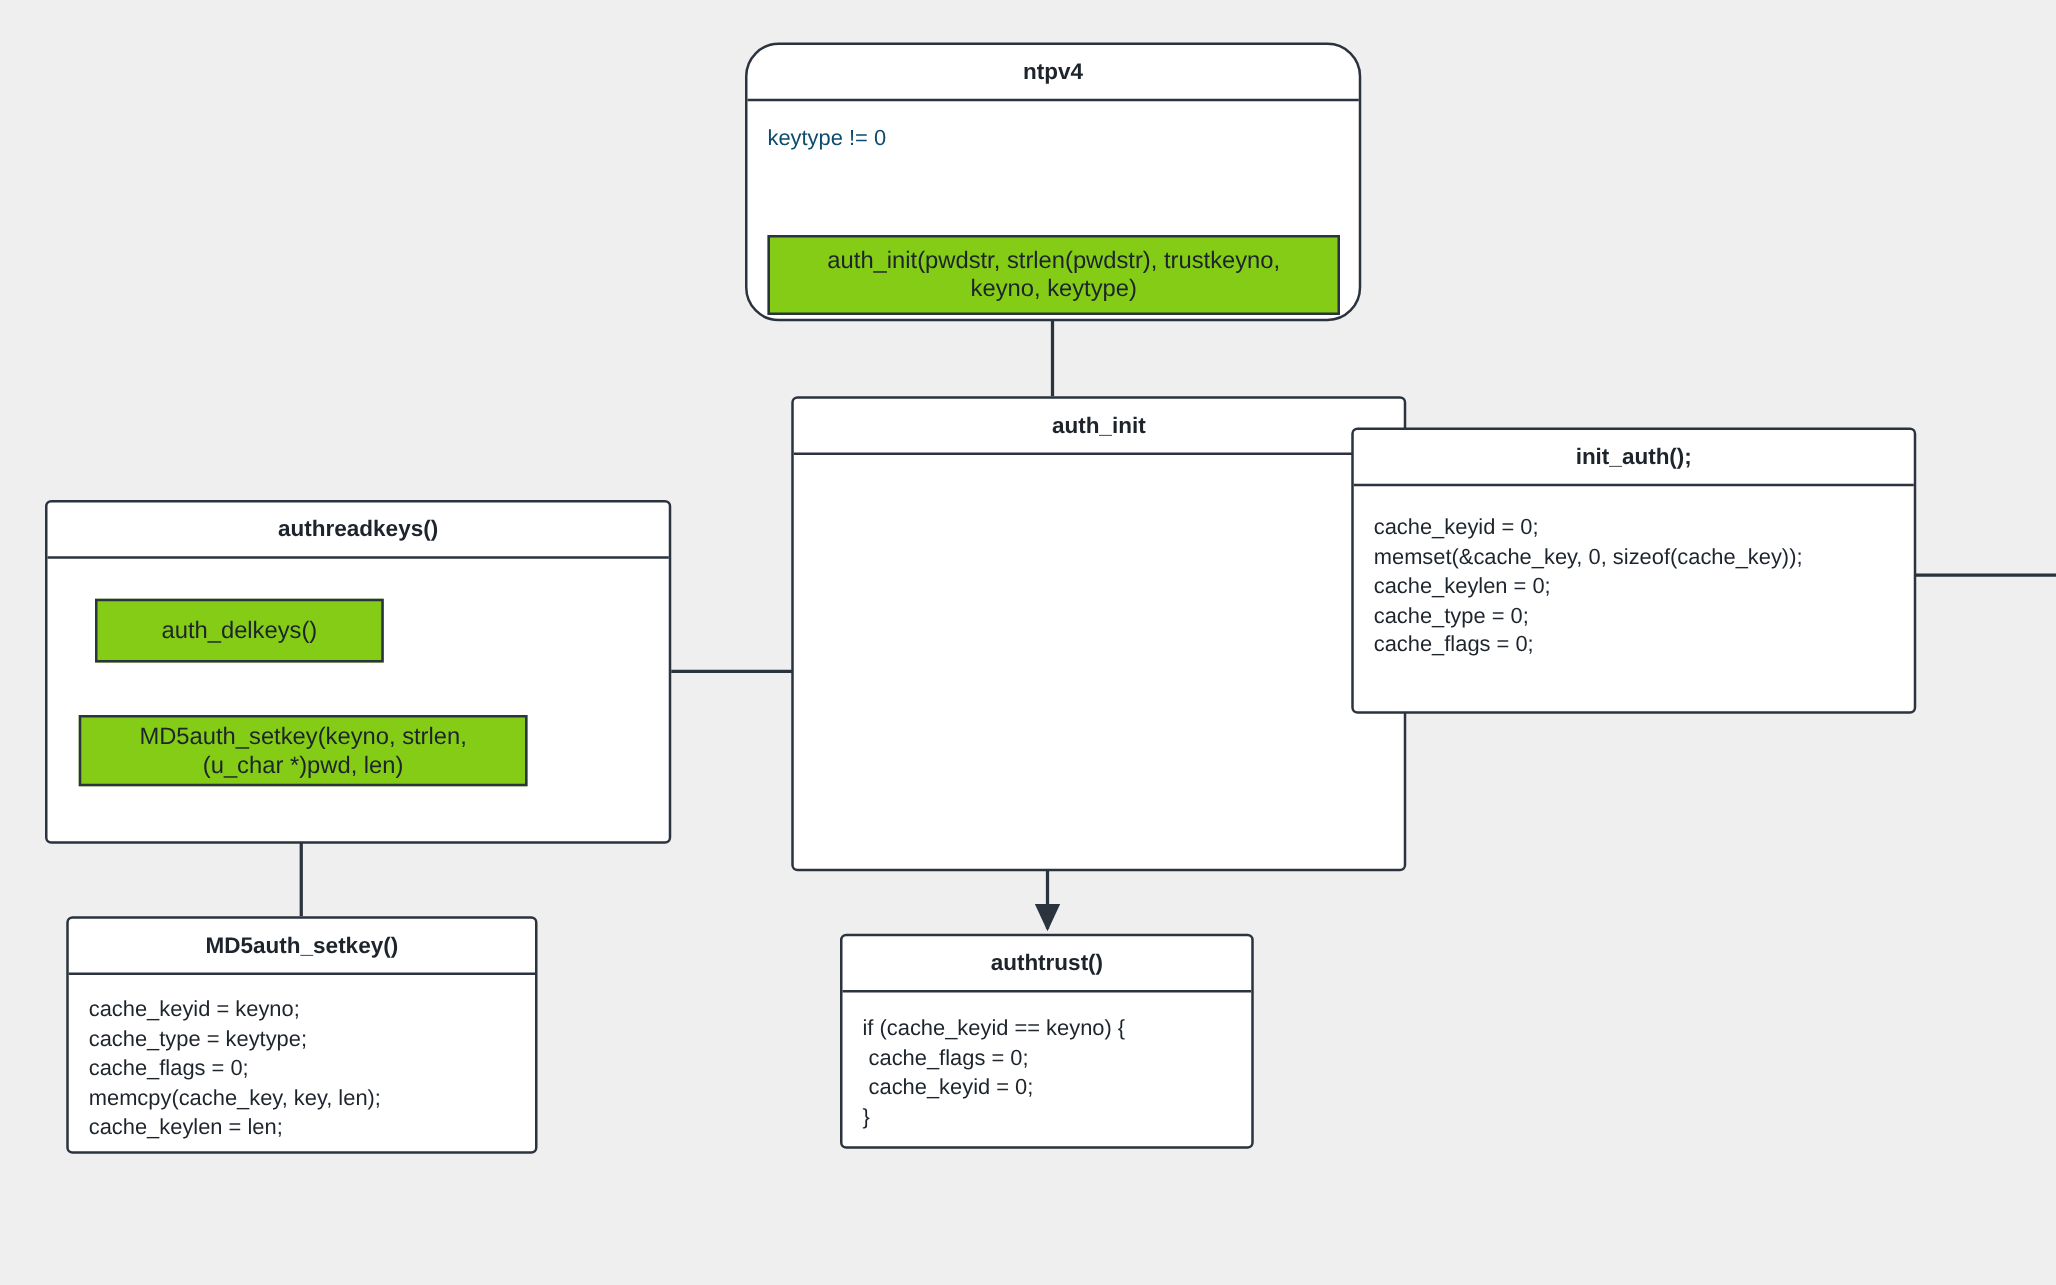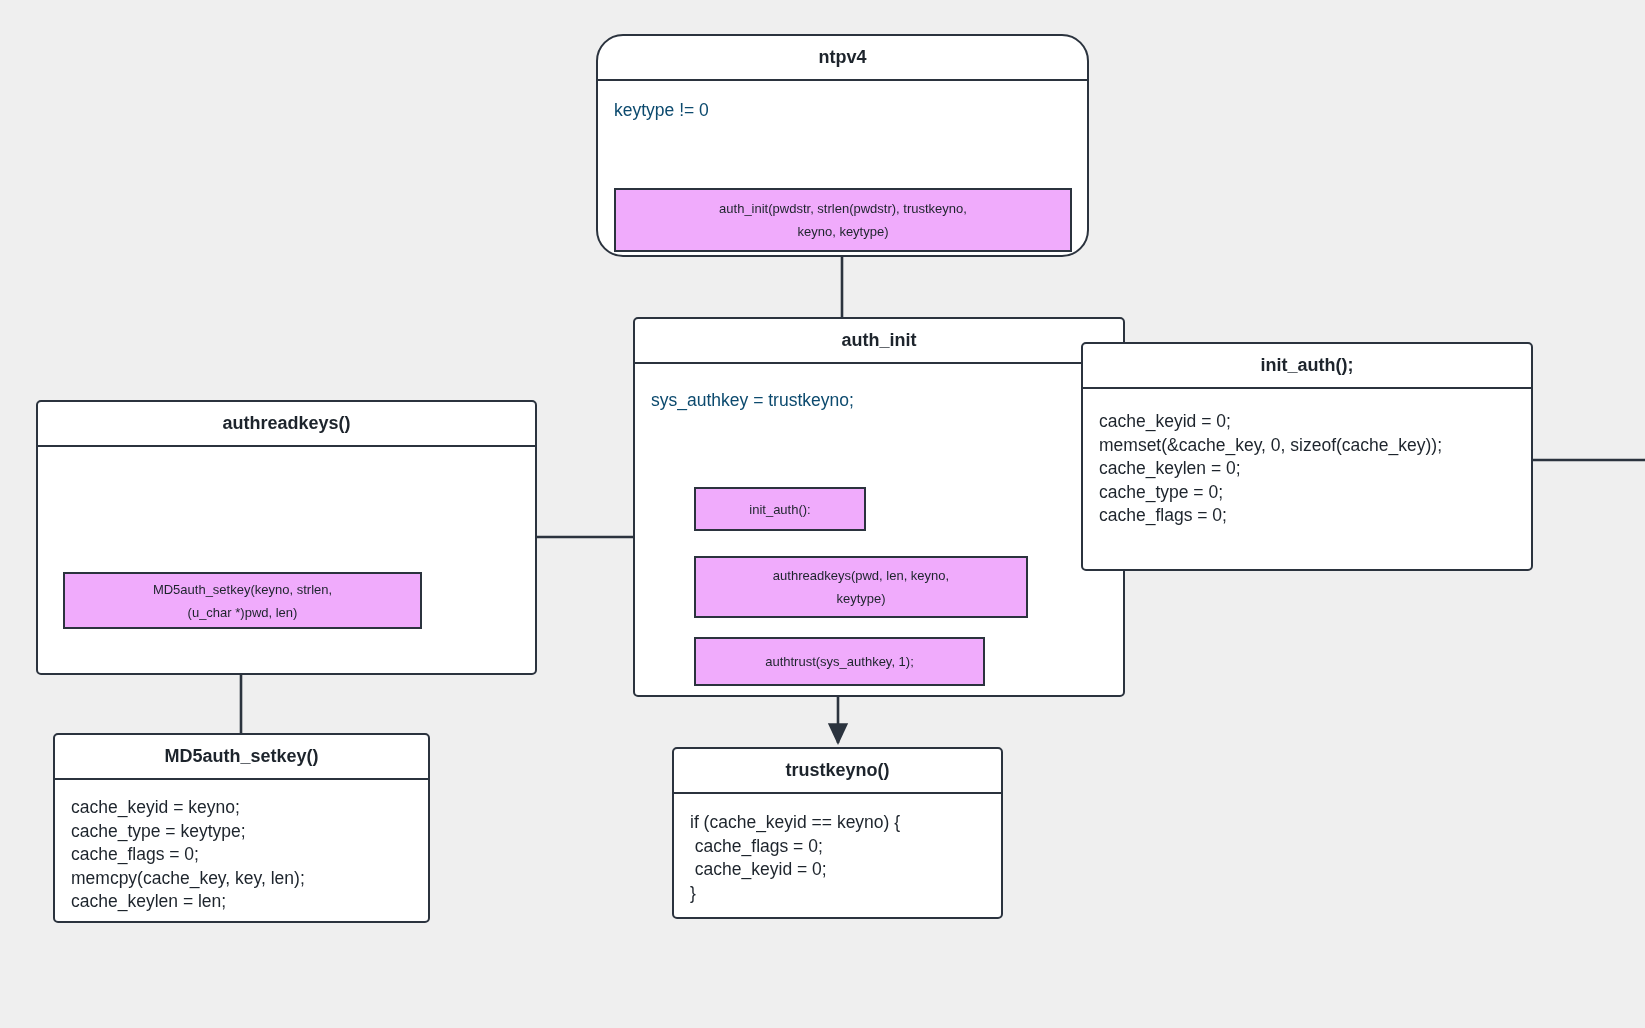--- a/index.html
+++ b/index.html
@@ -56,24 +56,24 @@
     white-space: pre;
   }
   .codelines {
     font-size: 17.5px;
     color: #1d242c;
     line-height: 23.5px;
     white-space: pre;
   }
   .subbox {
     border: 2px solid #2b333e;
-    background: #f0abfc;
+    background: #84cc16;
     box-sizing: border-box;
     text-align: center;
-    font-size: 13px;
+    font-size: 19px;
     color: #1d242c;
     line-height: 23px;
     display: flex;
     align-items: center;
     justify-content: center;
     padding: 6px 10px;
     white-space: pre-line;
   }
   .abs { position: absolute; }
 </style>
@@ -105,61 +105,55 @@
     <div class="node-title">ntpv4</div>
     <div class="node-body" style="height:176px;">
       <div class="stmt" style="margin:4px 0 0 0;">keytype != 0</div>
       <div class="subbox abs" style="left:16px; top:107px; width:458px; height:64px;">auth_init(pwdstr, strlen(pwdstr), trustkeyno,
 keyno, keytype)</div>
     </div>
   </div>
 
   <div class="node" style="left:633px; top:317px; width:492px; height:380px;">
     <div class="node-title">auth_init</div>
-    <div class="node-body" style="height:333px;">
-      <div class="stmt" style="margin:11px 0 0 0;">sys_authkey = trustkeyno;</div>
-      <div class="subbox abs" style="left:59px; top:123px; width:172px; height:44px;">init_auth():</div>
-      <div class="subbox abs" style="left:59px; top:192px; width:334px; height:62px;">authreadkeys(pwd, len, keyno,
-keytype)</div>
-      <div class="subbox abs" style="left:59px; top:273px; width:291px; height:49px;">authtrust(sys_authkey, 1);</div>
-    </div>
   </div>
 
   <div class="node" style="left:1081px; top:342px; width:452px; height:229px;">
     <div class="node-title">init_auth();</div>
     <div class="node-body" style="height:182px;">
       <div class="codelines" style="margin-top:7px;">cache_keyid = 0;
 memset(&amp;cache_key, 0, sizeof(cache_key));
 cache_keylen = 0;
 cache_type = 0;
 cache_flags = 0;</div>
     </div>
   </div>
 
   <div class="node" style="left:36px; top:400px; width:501px; height:275px;">
     <div class="node-title">authreadkeys()</div>
     <div class="node-body" style="height:228px;">
+      <div class="subbox abs" style="left:38px; top:32px; width:231px; height:51px;">auth_delkeys()</div>
       <div class="subbox abs" style="left:25px; top:125px; width:359px; height:57px;">MD5auth_setkey(keyno, strlen,
 (u_char *)pwd, len)</div>
     </div>
   </div>
 
   <div class="node" style="left:53px; top:733px; width:377px; height:190px;">
     <div class="node-title">MD5auth_setkey()</div>
     <div class="node-body" style="height:143px;">
       <div class="codelines" style="margin-top:2px;">cache_keyid = keyno;
 cache_type = keytype;
 cache_flags = 0;
 memcpy(cache_key, key, len);
 cache_keylen = len;</div>
     </div>
   </div>
 
   <div class="node" style="left:672px; top:747px; width:331px; height:172px;">
-    <div class="node-title">trustkeyno()</div>
+    <div class="node-title">authtrust()</div>
     <div class="node-body" style="height:125px;">
       <div class="codelines" style="margin-top:3px;">if (cache_keyid == keyno) {
  cache_flags = 0;
  cache_keyid = 0;
 }</div>
     </div>
   </div>
 
 </div>
 

